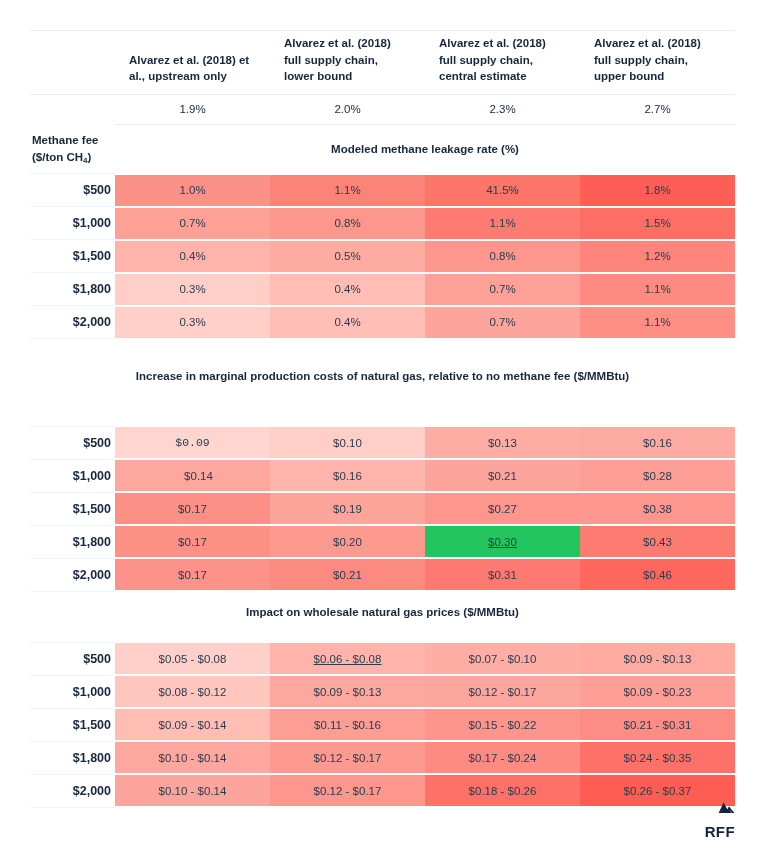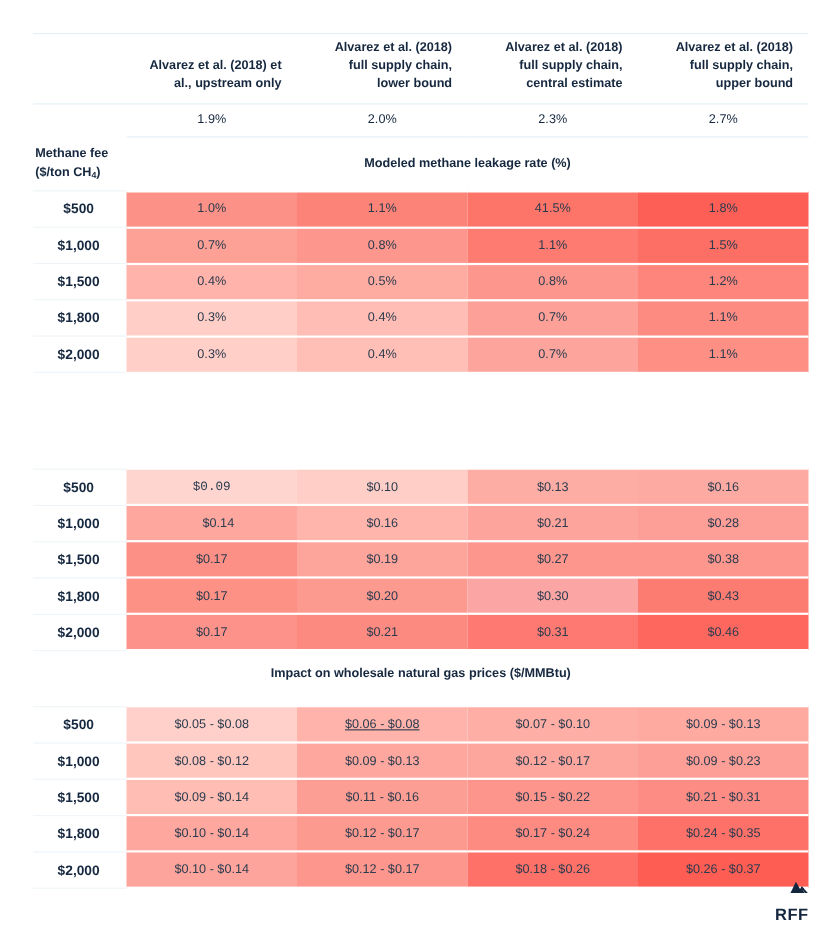--- a/index.html
+++ b/index.html
@@ -34,21 +34,21 @@
   .tbl col.dat { width: 155px; }
 
   .hdr-rule td {
     border-top: 1.5px solid #e3eef5;
   }
 
   .hdr-cell {
     font-size: 11.5px;
     font-weight: bold;
     line-height: 1.45;
-    text-align: right;
+    text-align: left;
     vertical-align: bottom;
     padding: 4px 14px 9px 14px;
     color: #16283f;
   }
   .rate-cell {
     font-size: 11.5px;
     text-align: center;
     padding: 8px 6px 9px 6px;
     color: #16283f;
     border-top: 1.5px solid #e3eef5;
@@ -75,21 +75,21 @@
     font-weight: bold;
     text-align: center;
     color: #16283f;
     padding: 7px 4px;
     vertical-align: middle;
   }
 
   .row-label {
     font-size: 12.5px;
     font-weight: bold;
-    text-align: center;
+    text-align: right;
     padding: 9px 4px 9px 2px;
     color: #16283f;
     border-top: 1.5px solid #eef4f8;
     background: #ffffff;
     white-space: nowrap;
   }
   .row-label.first { border-top: 1.5px solid #eef4f8; }
   .last-rule td.row-label { border-top: 1.5px solid #eef4f8; height: 0; padding: 0; }
 
   .cell {
@@ -203,20 +203,21 @@
           <td class="cell" style="background: rgb(253, 165, 156);">0.7%</td>
           <td class="cell" style="background: rgb(253, 143, 133);">1.1%</td>
         </tr>
         <tr class="last-rule">
           <td class="row-label" style="font-size: 0px; line-height: 0;">&nbsp;</td>
           <td colspan="4" style="padding: 0px; height: 0px;"></td>
         </tr>
       </tbody>
   </table>
 
+  <div class="section-caption" style="top:370px;">Increase in marginal production costs of natural gas, relative to no methane fee ($/MMBtu)</div>
 
   <table class="tbl" id="t2" style="top:425px;">
     <colgroup>
       <col class="lbl">
         <col class="dat">
         <col class="dat">
         <col class="dat">
         <col class="dat">
     </colgroup>
     <tbody>
@@ -238,21 +239,21 @@
           <td class="row-label">$1,500</td>
           <td class="cell" style="background: rgb(253, 144, 134);">$0.17</td>
           <td class="cell" style="background: rgb(253, 164, 155);">$0.19</td>
           <td class="cell" style="background: rgb(253, 151, 142);">$0.27</td>
           <td class="cell" style="background: rgb(253, 150, 140);">$0.38</td>
         </tr>
         <tr>
           <td class="row-label">$1,800</td>
           <td class="cell" style="background: rgb(253, 145, 134);">$0.17</td>
           <td class="cell" style="background: rgb(253, 154, 144);">$0.20</td>
-          <td class="cell" style="background: #fca5a5;">$0.30</td>
+          <td class="cell" style="background: #22c55e; text-decoration: underline;">$0.30</td>
           <td class="cell" style="background: rgb(253, 124, 114);">$0.43</td>
         </tr>
         <tr>
           <td class="row-label">$2,000</td>
           <td class="cell" style="background: rgb(253, 146, 138);">$0.17</td>
           <td class="cell" style="background: rgb(253, 138, 128);">$0.21</td>
           <td class="cell" style="background: rgb(253, 121, 113);">$0.31</td>
           <td class="cell" style="background: rgb(253, 103, 94);">$0.46</td>
         </tr>
         <tr class="last-rule">

